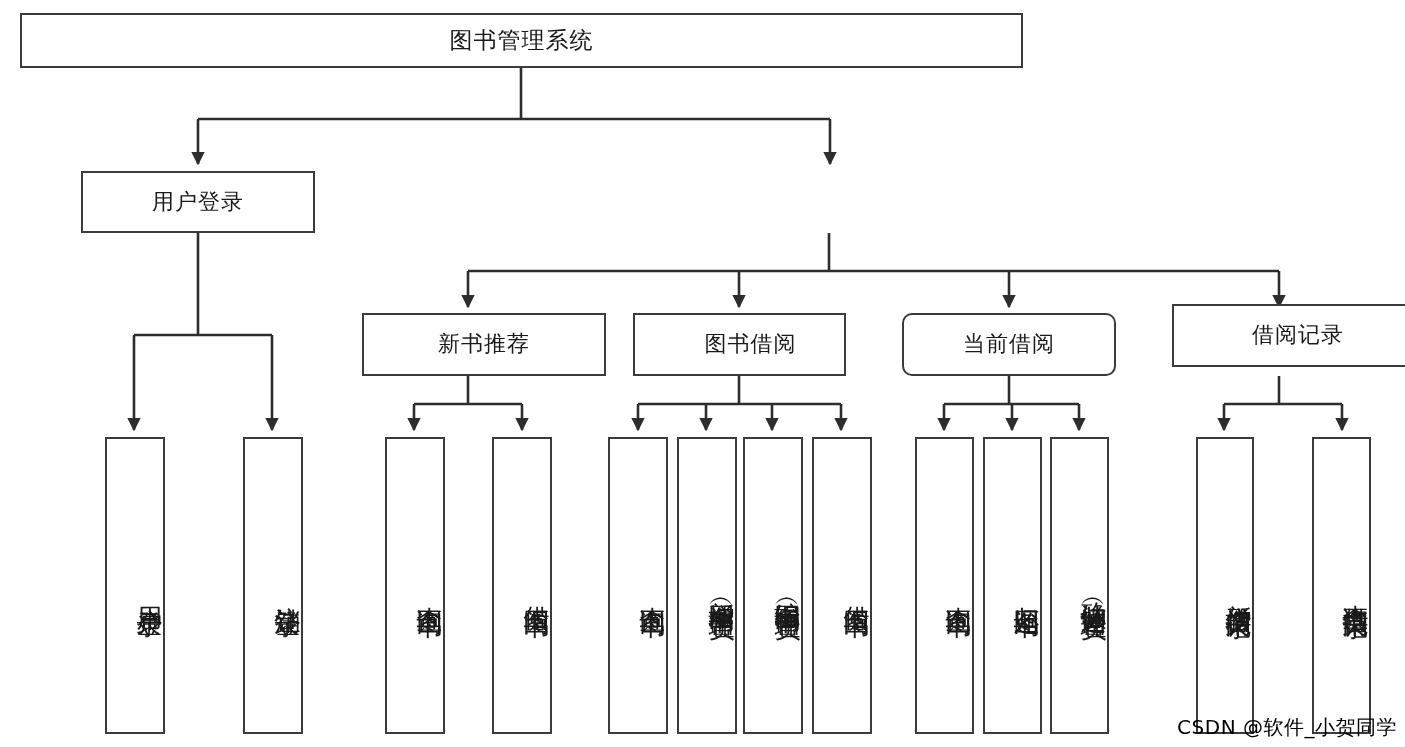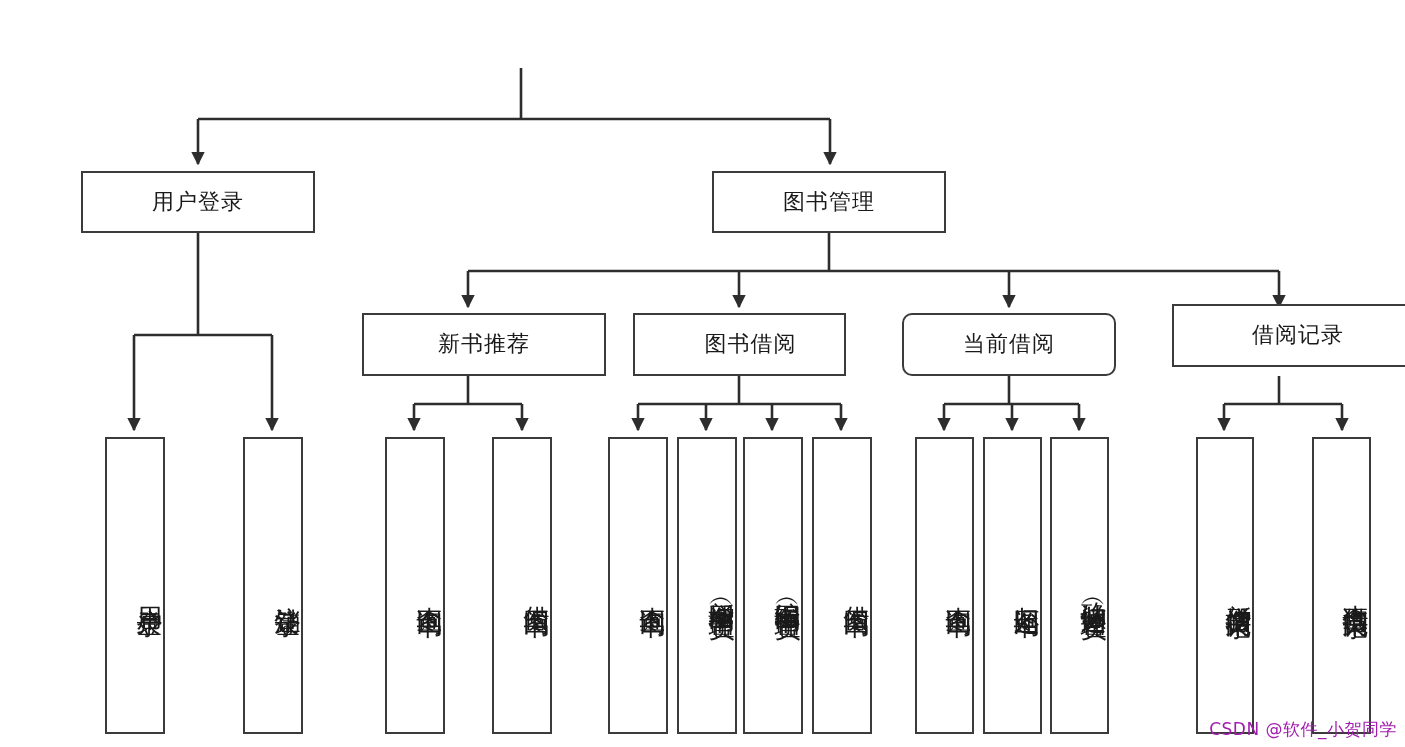--- a/index.html
+++ b/index.html
@@ -47,22 +47,22 @@
     justify-content:center;
     padding-top:9px;
     font-size:26px;
     line-height:1.05;
     letter-spacing:2px;
   }
   .watermark{
     position:absolute;
     right:8px;
     bottom:6px;
-    font-size:17px;
-    color:#a21caf;
+    font-size:20px;
+    color:#000000;
     letter-spacing:0.5px;
     white-space:nowrap;
     z-index:5;
   }
 </style>
 </head>
 <body>
 
 <div id="diagram">
 
@@ -109,24 +109,24 @@
       <path d="M 1012 404 L 1012 430" marker-end="url(#arrow)"></path>
       <path d="M 1079 404 L 1079 430" marker-end="url(#arrow)"></path>
 
       <path d="M 1279 376 L 1279 404"></path>
       <path d="M 1224 404 L 1342 404"></path>
       <path d="M 1224 404 L 1224 430" marker-end="url(#arrow)"></path>
       <path d="M 1342 404 L 1342 430" marker-end="url(#arrow)"></path>
     </g>
   </svg>
 
+  <div class="node node-h node-root" style="left:20px;top:13px;width:1003px;height:55px;">图书管理系统</div>
 
   <div class="node node-h" style="left:81px;top:171px;width:234px;height:62px;">用户登录</div>
 
-  <div class="node node-h" style="left:712px;top:171px;width:234px;height:62px;">图书管理</div>
 
   <div class="node node-h" style="left:362px;top:313px;width:244px;height:63px;">新书推荐</div>
 
   <div class="node node-h" style="left:633px;top:313px;width:213px;height:63px;padding-left:22px;">图书借阅</div>
 
   <div class="node node-h" style="left:902px;top:313px;width:214px;height:63px;border-radius:10px;">当前借阅</div>
 
   <div class="node node-h" style="left:1172px;top:304px;width:252px;height:63px;">借阅记录</div>
 
   <div class="node node-v" style="left:105px;top:437px;width:60px;height:297px;">用户登录</div>

